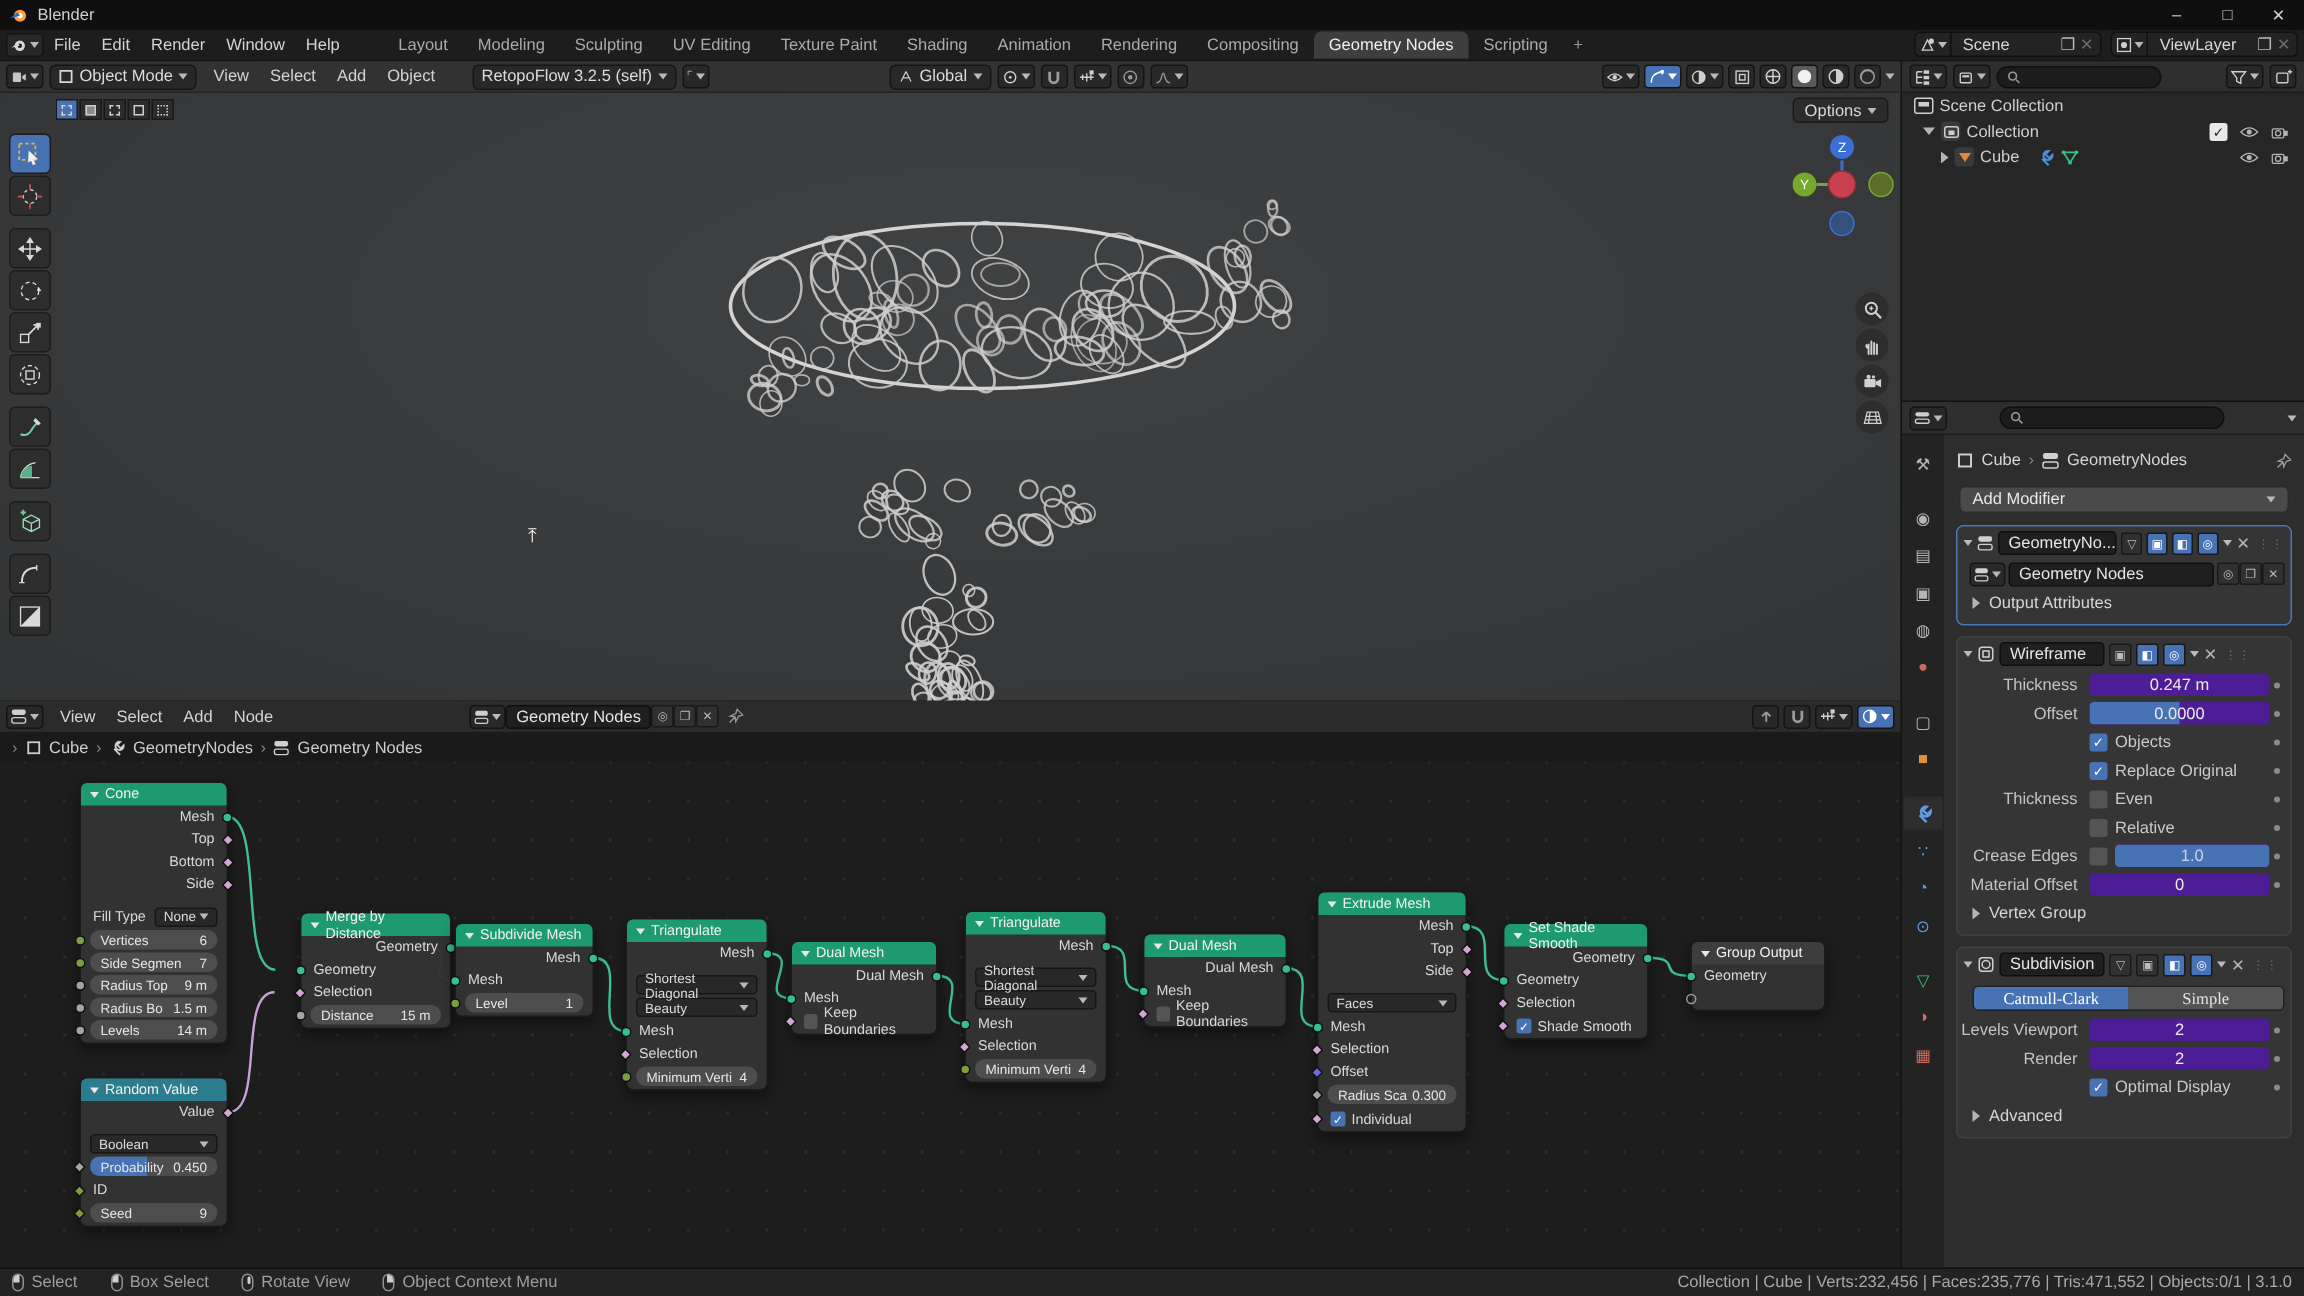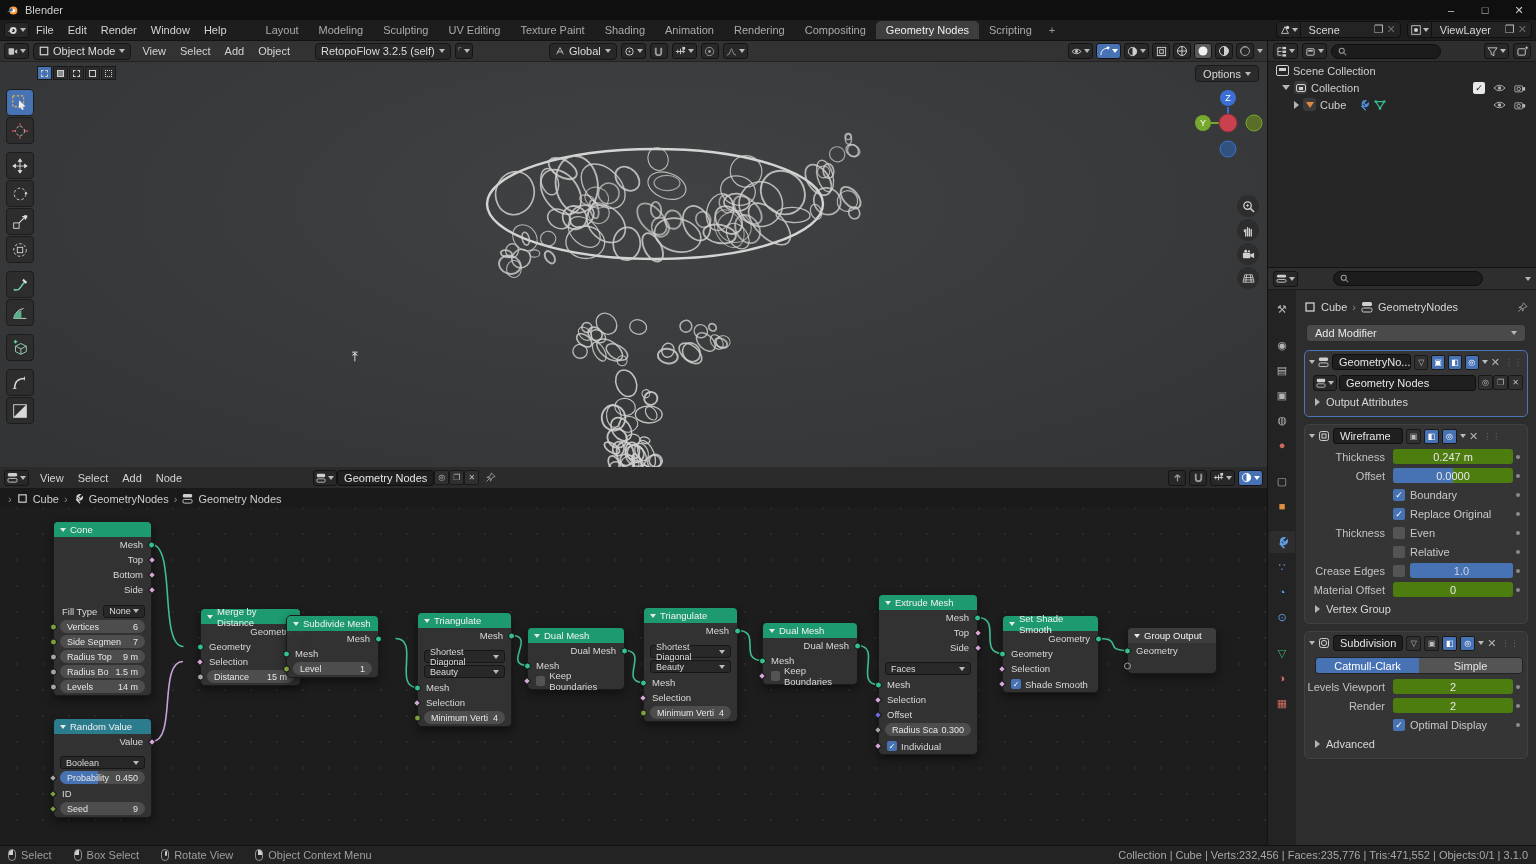--- a/index.html
+++ b/index.html
@@ -94,24 +94,24 @@
   .modbox.selected { border:1px solid #4a76b8; }
   .modhead { display:flex; align-items:center; gap:3px; height:22px; padding:0 4px; }
   .modname { background:#1f1f1f; border:1px solid #0f0f0f; border-radius:3px; height:16px; line-height:15px; padding:0 6px; color:#e5e5e5; flex:0 1 auto; min-width:70px; }
   .mico { width:15px; height:15px; background:#303030; border:1px solid #191919; border-radius:2px; display:flex; align-items:center; justify-content:center; font-size:8px; color:#bcbcbc; }
   .mico.blue { background:#4772b3; color:#fff; }
   .dragdots { margin-left:2px; color:#6f6f6f; font-size:8px; letter-spacing:1px; }
   .prow { display:flex; align-items:center; height:19px; padding:0 4px 0 0; }
   .prow .plabel { width:88px; text-align:right; padding-right:8px; color:#c3c3c3; flex:0 0 auto; }
   .prow .pwidget { flex:1; display:flex; align-items:center; gap:5px; }
   .prow .pdot { width:10px; display:flex; justify-content:center; flex:0 0 auto; }
-  .fieldpill { flex:1; height:15px; background:#4d7c0f; border-radius:3px; display:flex; align-items:center; justify-content:center; color:#e9e9e9; position:relative; overflow:hidden; }
+  .fieldpill { flex:1; height:15px; background:#4c1d95; border-radius:3px; display:flex; align-items:center; justify-content:center; color:#e9e9e9; position:relative; overflow:hidden; }
   .fieldpill .fill { position:absolute; left:0; top:0; bottom:0; background:#4772b3; }
   .fieldpill span { position:relative; z-index:1; }
-  .seg { display:flex; margin:3px 4px 3px 10px; height:17px; border-radius:4px; overflow:hidden; border:1px solid #222; }
+  .seg { display:flex; margin:3px 4px 3px 10px; height:17px; border-radius:4px; overflow:hidden; border:1px solid #222;font-family:Liberation Serif, serif; }
   .seg .segbtn { flex:1; display:flex; align-items:center; justify-content:center; background:#545454; color:#e4e4e4; }
   .seg .segbtn.active { background:#4772b3; color:#fff; }
   .disclose { display:flex; align-items:center; gap:6px; height:19px; padding-left:10px; color:#d6d6d6; }
 
   
   #nodeeditor { position:absolute; left:0; top:467px; width:1268px; height:378px; border-right:1px solid #131313; background:#1d1d1d; }
   #ne-header { position:absolute; left:0; top:0; width:100%; height:22px; background:#2b2b2b; border-bottom:1px solid #191919;
     display:flex; align-items:center; gap:4px; padding:0 4px; z-index:6; }
   #ne-tree-select { display:flex; align-items:center; margin-left:120px; }
   #ne-header-right { margin-left:auto; display:flex; gap:3px; align-items:center; }
@@ -256,21 +256,21 @@
         <span class="menu-item">Object</span>
       </div>
     <span class="vp-dd" style="margin-left:14px">
       <span>RetopoFlow 3.2.5 (self)</span>
         <span class="chev"></span>
     </span>
     <span class="ibox">
         <span style="color:#9a9a9a">⌜</span>
         <span class="chev"></span>
       </span>
-    <span class="vp-dd" style="margin-left:72px">
+    <span class="vp-dd" style="margin-left:116px">
       <svg width="10" height="10" viewBox="0 0 12 12">
           <path d="M2 10 L6 2 M6 2 L10 10 M3 7 H9" stroke="#cfcfcf" fill="none"></path>
         </svg>
       <span>Global</span>
         <span class="chev"></span>
     </span>
     <span class="ibox">
       <svg width="11" height="11" viewBox="0 0 12 12">
           <circle cx="6" cy="6" r="4" fill="none" stroke="#cfcfcf"></circle>
           <circle cx="6" cy="6" r="1" fill="#cfcfcf"></circle>
@@ -845,21 +845,21 @@
             </span>
           </span>
         <span class="pdot">
             <span class="dot-decor"></span>
           </span>
       </div>
       <div class="prow">
         <span class="plabel"></span>
         <span class="pwidget">
             <span class="chk blue">✓</span>
-            <span>Boundary</span>
+            <span>Objects</span>
           </span>
         <span class="pdot">
             <span class="dot-decor"></span>
           </span>
       </div>
       <div class="prow">
         <span class="plabel"></span>
         <span class="pwidget">
             <span class="chk blue">✓</span>
             <span>Replace Original</span>
@@ -1158,21 +1158,21 @@
           <div class="nrow">Geometry<span class="socket sl round" style="background: rgb(53, 192, 138);"></span></div>
           <div class="nrow">Selection<span class="socket sl diam" style="background: rgb(214, 165, 214);"></span></div>
           <div style="position: relative;">
             <div class="npill">
               <span>Distance</span>
               <span>15 m</span>
             </div>
             <span class="socket sl round" style="background: rgb(165, 165, 165);"></span>
           </div>
         </div>
-        <div class="node" style="left: 286px; top: 126px; width: 93px;">
+        <div class="node" style="left: 303px; top: 126px; width: 93px;">
           <div class="node-header hdr-geo">
             <span class="hcollapse"></span>
             <span>Subdivide Mesh</span>
           </div>
           <div class="nrow rowout">Mesh<span class="socket sr round" style="background: rgb(53, 192, 138);"></span></div>
           <div class="nrow">Mesh<span class="socket sl round" style="background: rgb(53, 192, 138);"></span></div>
           <div style="position: relative;">
             <div class="npill">
               <span>Level</span>
               <span>1</span>

